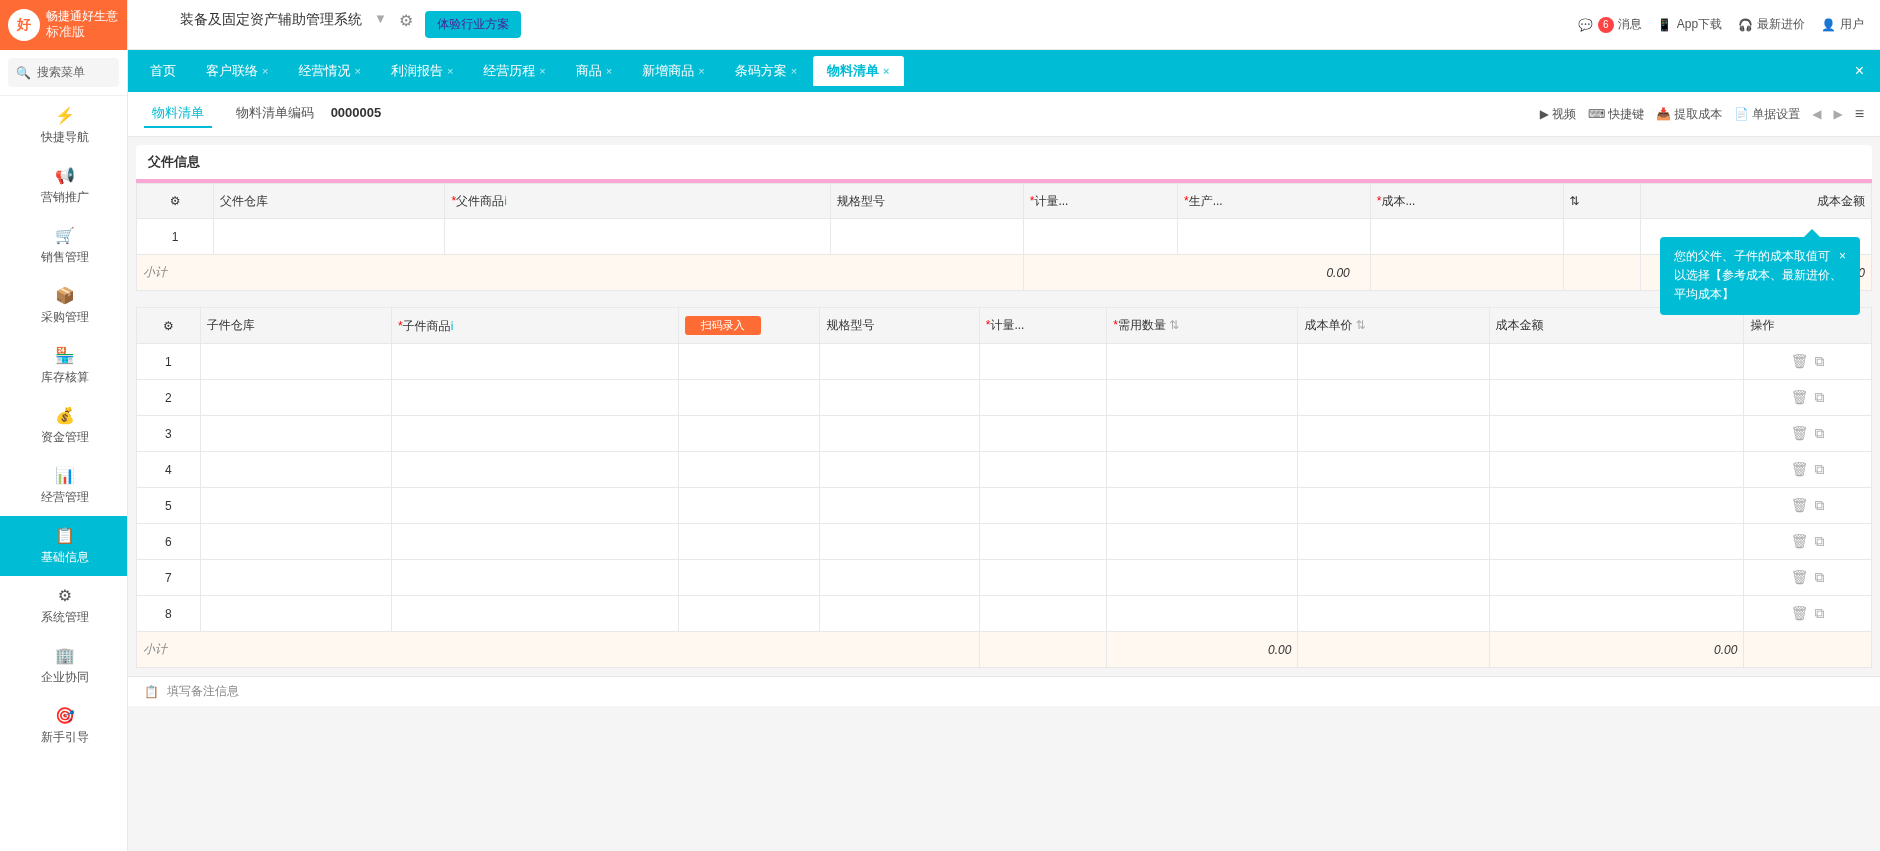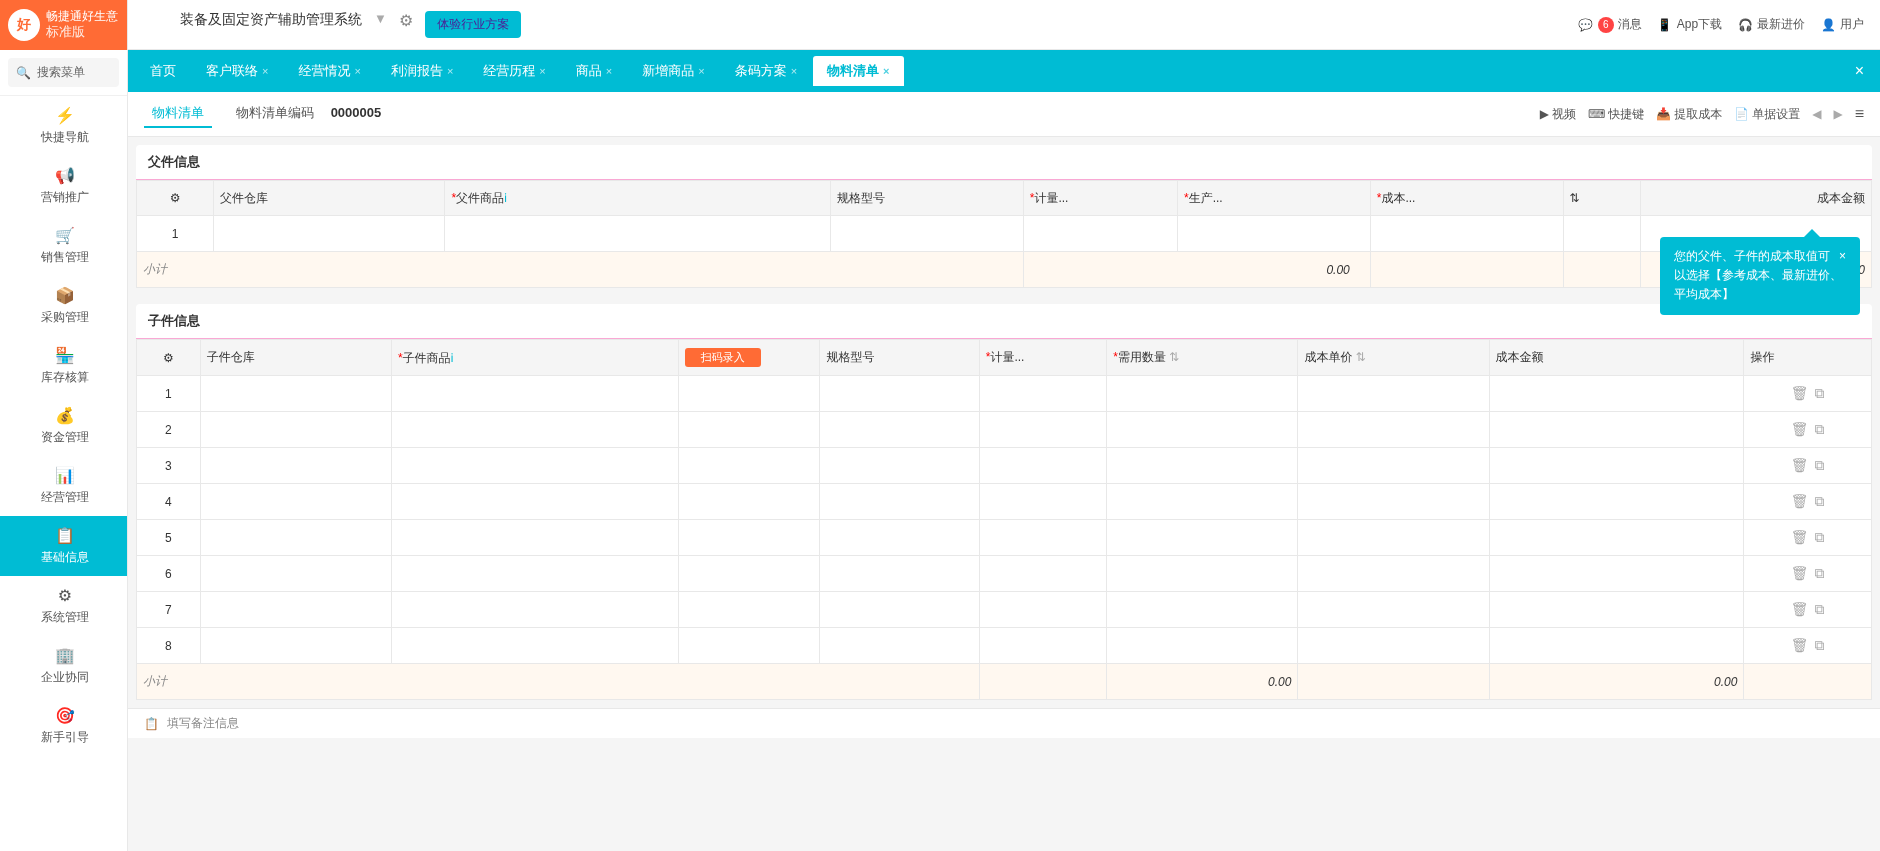--- a/index.html
+++ b/index.html
@@ -119,21 +119,21 @@
     .page-header-right span { cursor: pointer; display: flex; align-items: center; gap: 3px; }
     .doc-code { color: #333; font-weight: bold; }
 
     
     .section { background: #fff; margin: 8px; border-radius: 4px; }
     .section-title {
       padding: 8px 12px;
       font-size: 13px;
       color: #333;
       font-weight: bold;
-      border-bottom: 1px solid #f9a8d4;
+      border-bottom: 4px solid #f9a8d4;
     }
 
     
     .data-table { width: 100%; border-collapse: collapse; font-size: 12px; }
     .data-table th {
       background: #f5f5f5;
       padding: 8px 6px;
       text-align: left;
       border: 1px solid #e8e8e8;
       color: #333;
@@ -405,21 +405,20 @@
             </td>
             <td></td>
             <td></td>
             <td class="align-right">0.00</td>
           </tr>
         </tbody>
       </table>
     </div>
 
     <div class="section">
-      <div class="section-title">子件信息</div>
       <table class="data-table">
         <thead>
           <tr>
             <th style="width:40px;text-align:center"><span>⚙</span></th>
             <th style="width:120px">子件仓库</th>
             <th style="width:180px">
               <span class="required-star">*</span>子件商品<span style="color:#00bcd4">ℹ</span>
             </th>
             <th style="width:80px">
               <button class="scan-btn">扫码录入</button>

